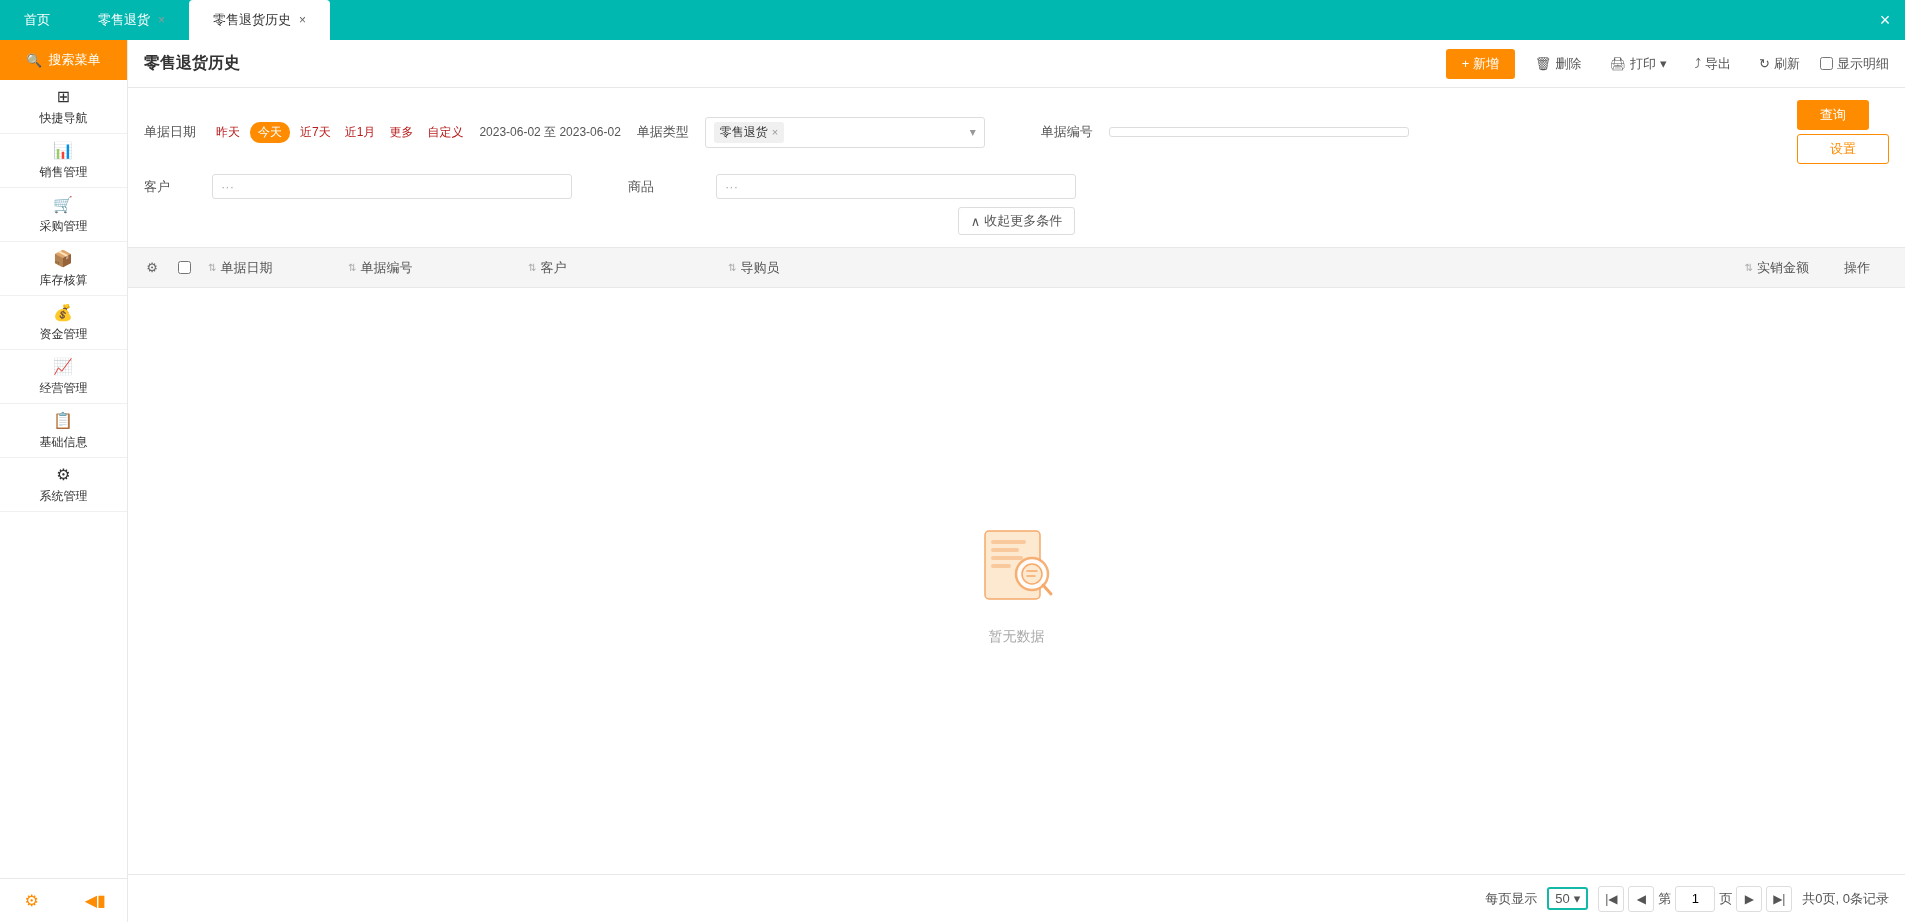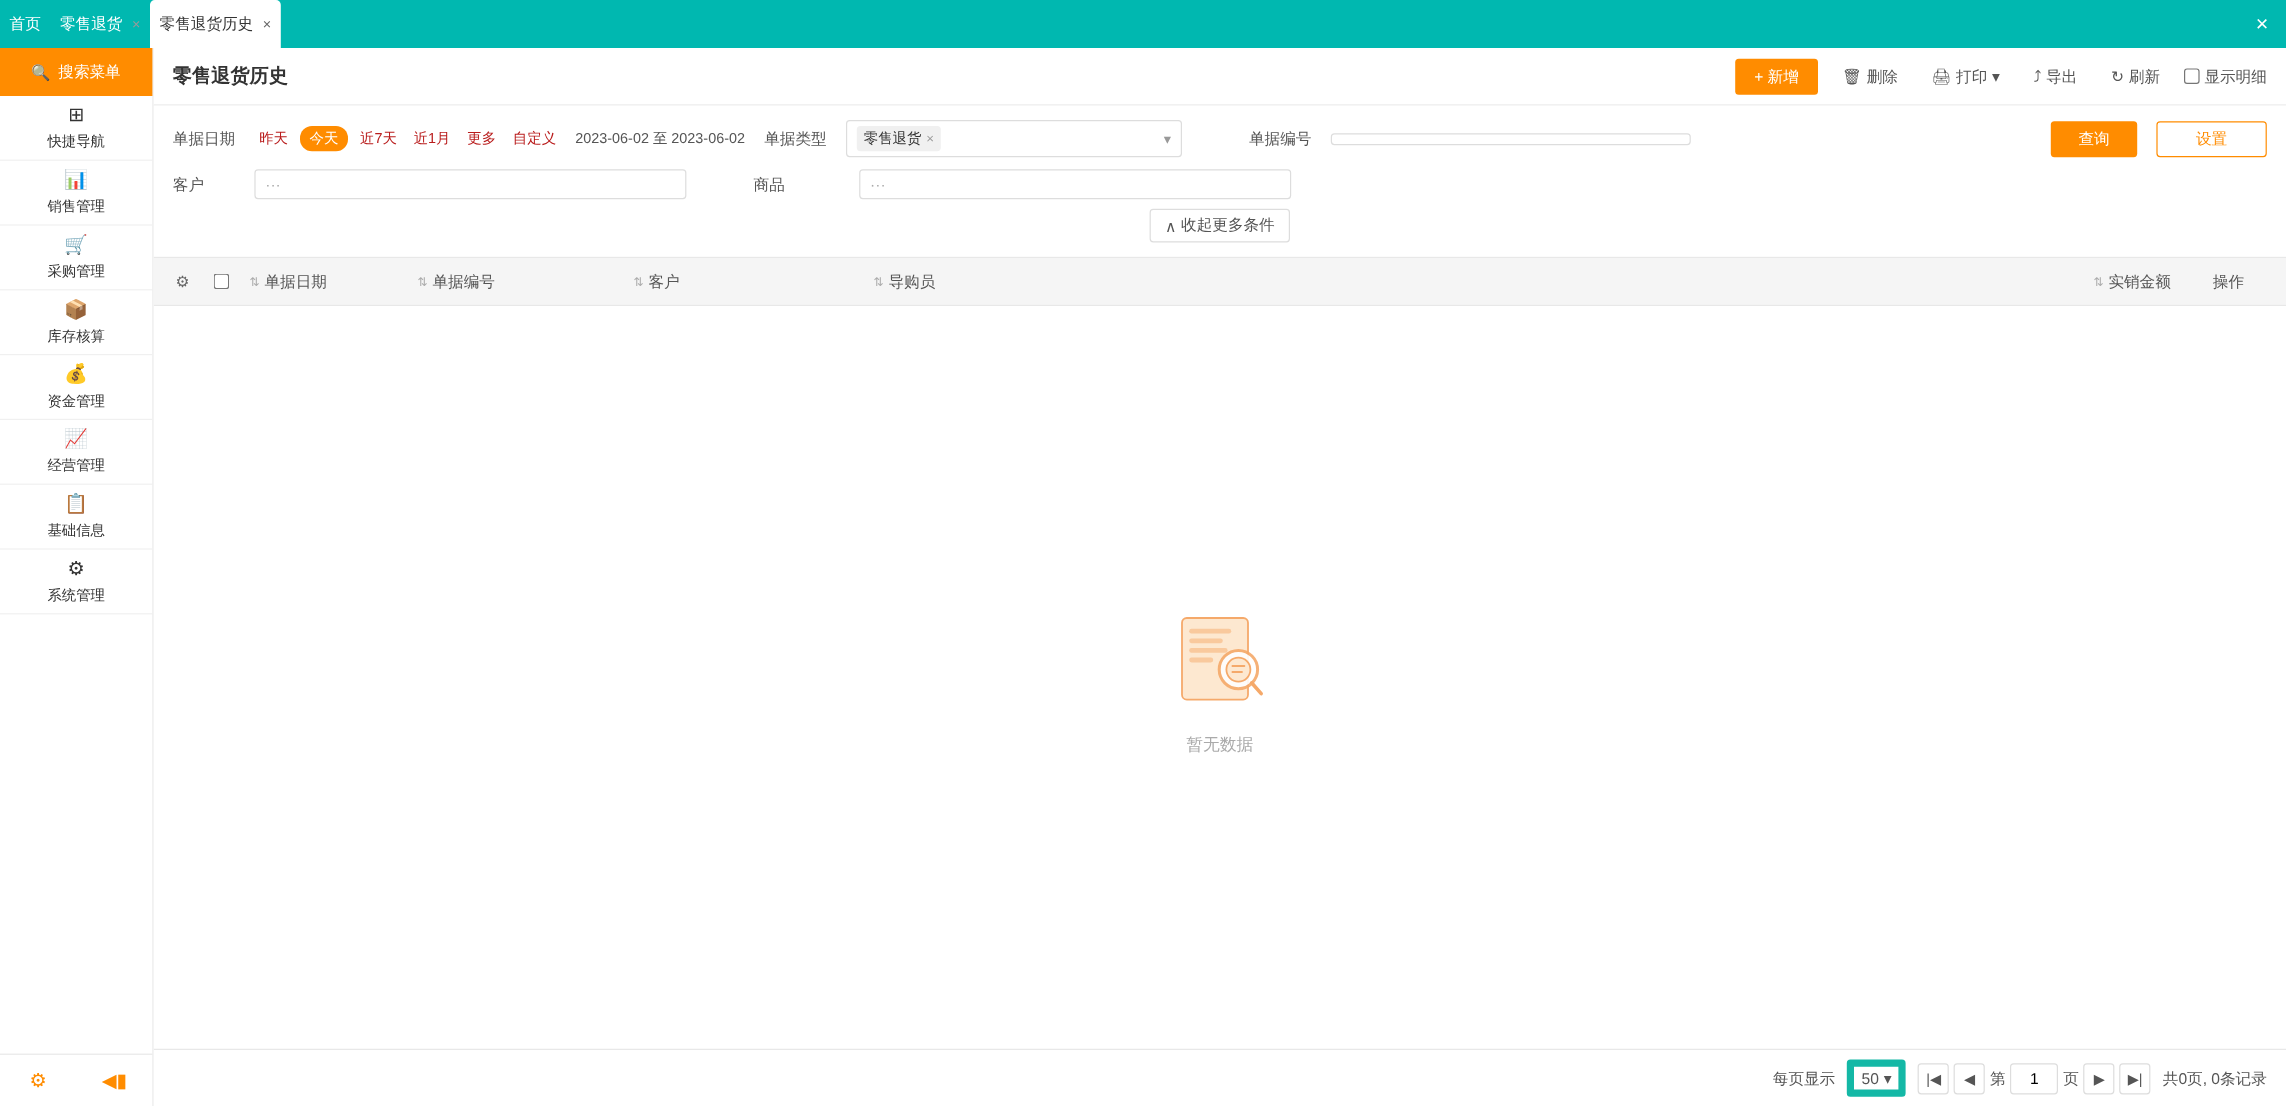--- a/index.html
+++ b/index.html
@@ -10,21 +10,21 @@
       height: 40px;
       background: #00b8b0;
       display: flex;
       align-items: center;
       flex-shrink: 0;
     }
     .tab-item {
       height: 40px;
       display: flex;
       align-items: center;
-      padding: 0 8px;
+      padding: 0 24px;
       font-size: 13px;
       color: #fff;
       cursor: pointer;
       position: relative;
       white-space: nowrap;
     }
     .tab-item.active {
       background: #fff;
       color: #333;
       border-radius: 4px 4px 0 0;
@@ -368,21 +368,21 @@
       align-items: center;
       justify-content: flex-end;
       padding: 0 16px;
       gap: 10px;
       border-top: 1px solid #e8e8e8;
       font-size: 13px;
       color: #555;
       flex-shrink: 0;
     }
     .page-size-select {
-      border: 6px solid #14b8a6;
+      border: 2px solid #14b8a6;
       border-radius: 3px;
       padding: 2px 6px;
       font-size: 13px;
       cursor: pointer;
       display: flex;
       align-items: center;
       gap: 4px;
     }
     .page-nav {
       display: flex;
@@ -541,21 +541,21 @@
           </div>
         </div>
 
         <div class="filter-group" style="margin-left: 40px;">
           <span class="filter-label">单据编号</span>
           <div class="filter-input" style="min-width: 300px; color: #ccc;">
             <span></span>
           </div>
         </div>
 
-        <div style="margin-left: auto; display: flex; flex-direction: row; gap: 16px;">
+        <div style="margin-left: auto; display: flex; flex-direction: column; gap: 4px;">
           <button class="btn-primary" style="width: 72px;">查询</button>
           <button class="btn-secondary" style="width: 92px;">设置</button>
         </div>
       </div>
 
       <div class="filter-row-2">
 
         <div class="filter-group">
           <span class="filter-label">客户</span>
           <div class="filter-input" style="min-width: 360px;">

